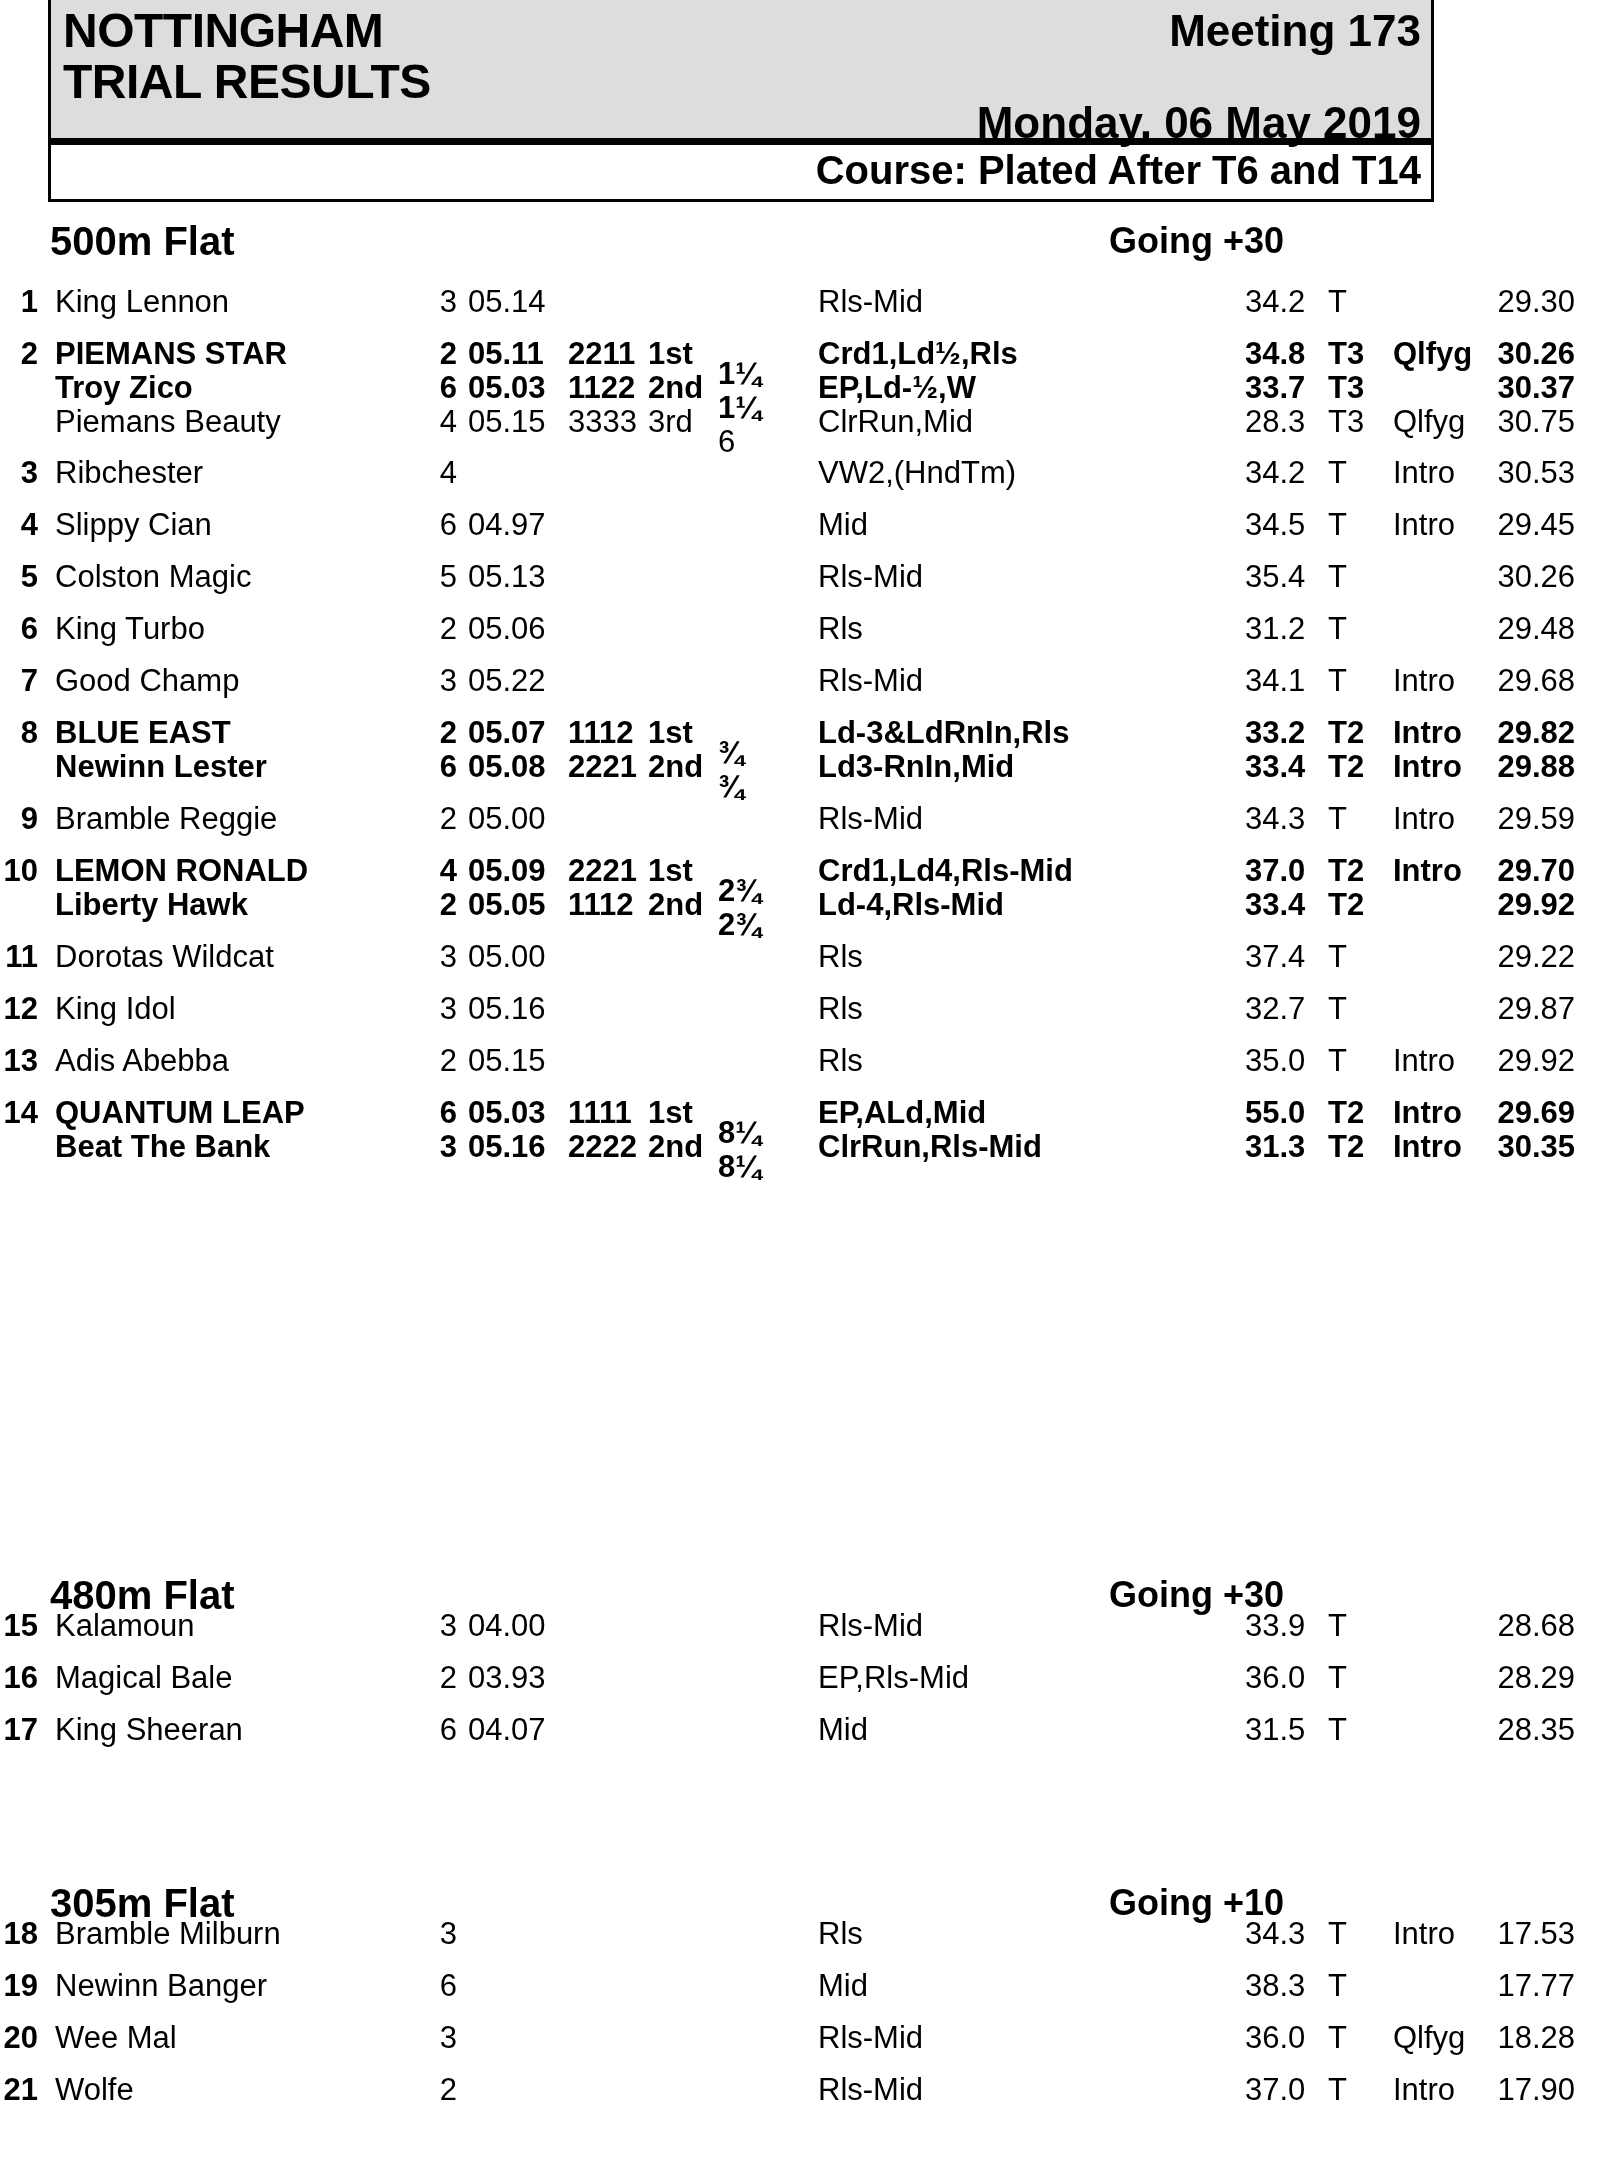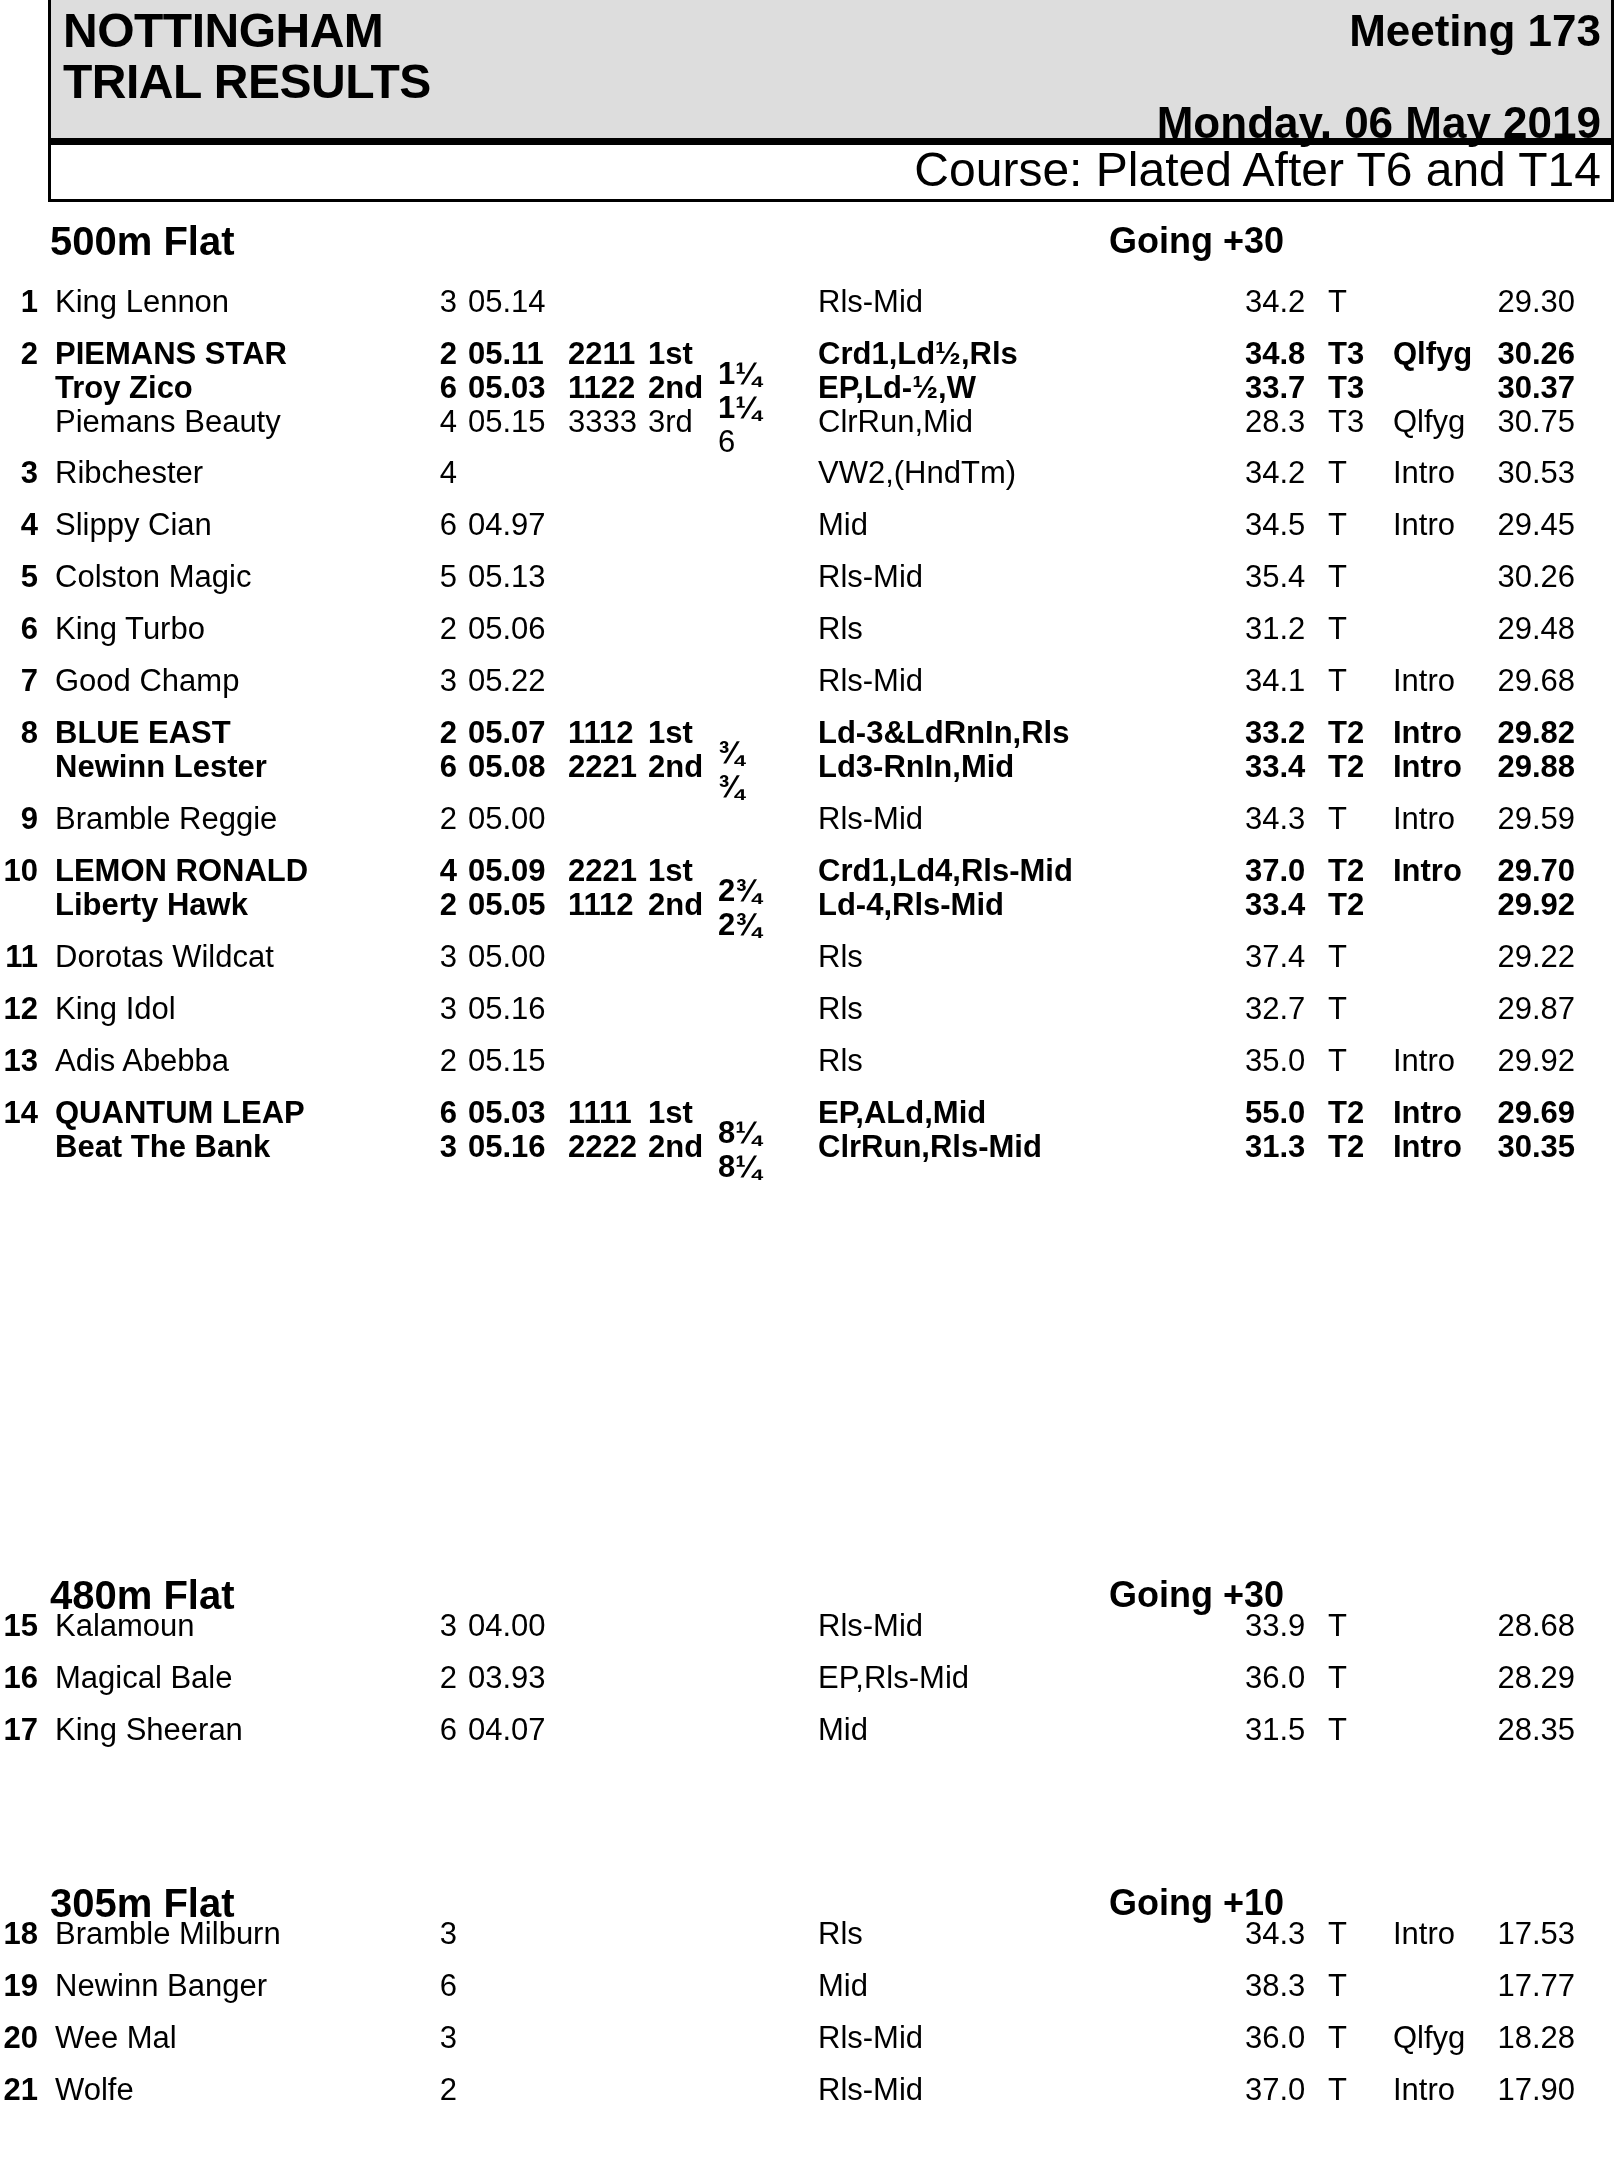--- a/index.html
+++ b/index.html
@@ -14,21 +14,21 @@
     font-family: "Liberation Sans", sans-serif;
     color: #000000;
     overflow: hidden;
   }
 
   
   #header-box {
     position: absolute;
     left: 48px;
     top: 0px;
-    width: 1566px;
+    width: 1386px;
     height: 202px;
     border: 3px solid #000;
     border-top: none;
     box-sizing: border-box;
   }
   #meeting-panel {
     position: absolute;
     left: 0px;
     top: 0px;
     right: 0px;
@@ -58,22 +58,22 @@
     line-height: 44px;
     white-space: nowrap;
   }
   #meeting-number { top: 9px; }
   #meeting-date { top: 57px; margin-top: 44px; }
 
   #course-note {
     position: absolute;
     right: 10px;
     top: 149px;
-    font-weight: normal;
-    font-size: 48px;
+    font-weight: bold;
+    font-size: 40px;
     line-height: 42px;
     text-align: right;
     white-space: nowrap;
   }
 
   
   .section-head {
     position: absolute;
     left: 0;
     width: 1325px;

